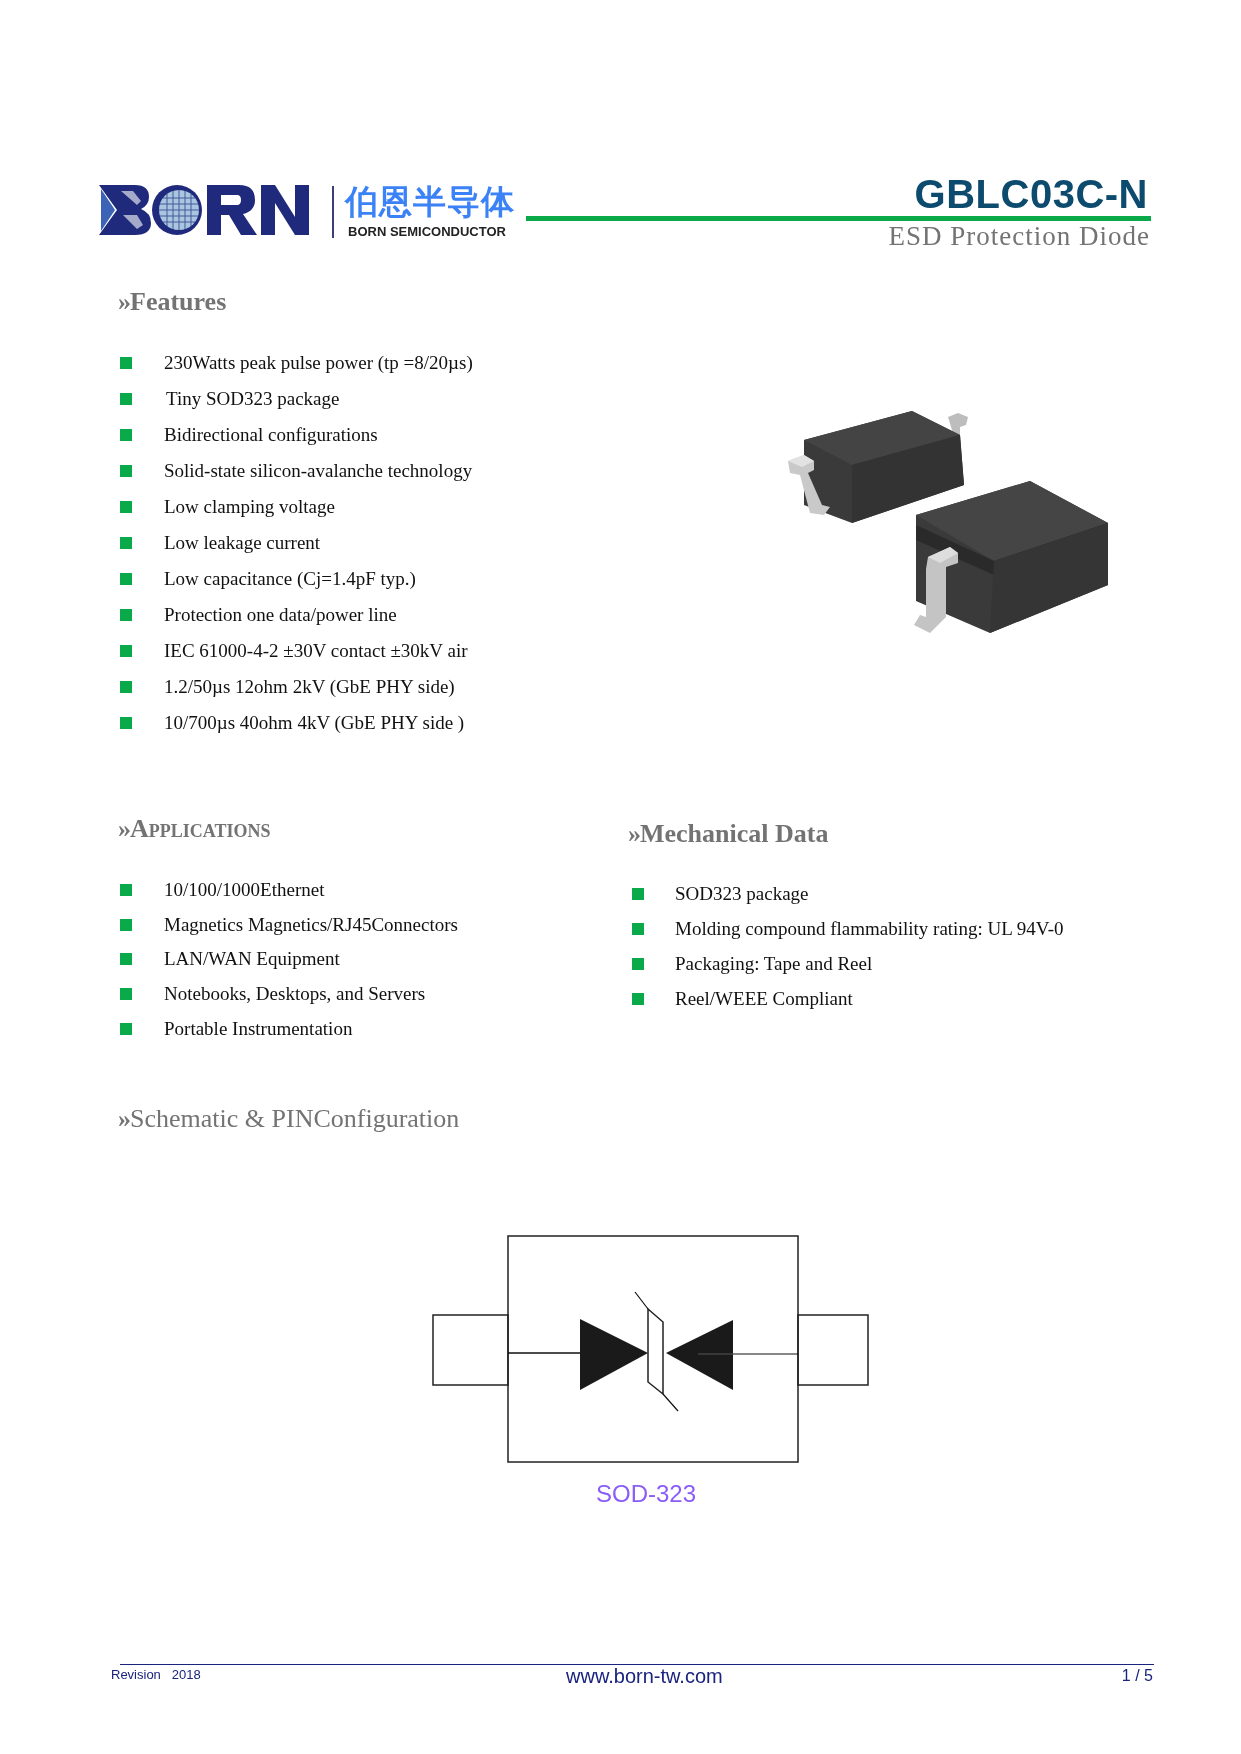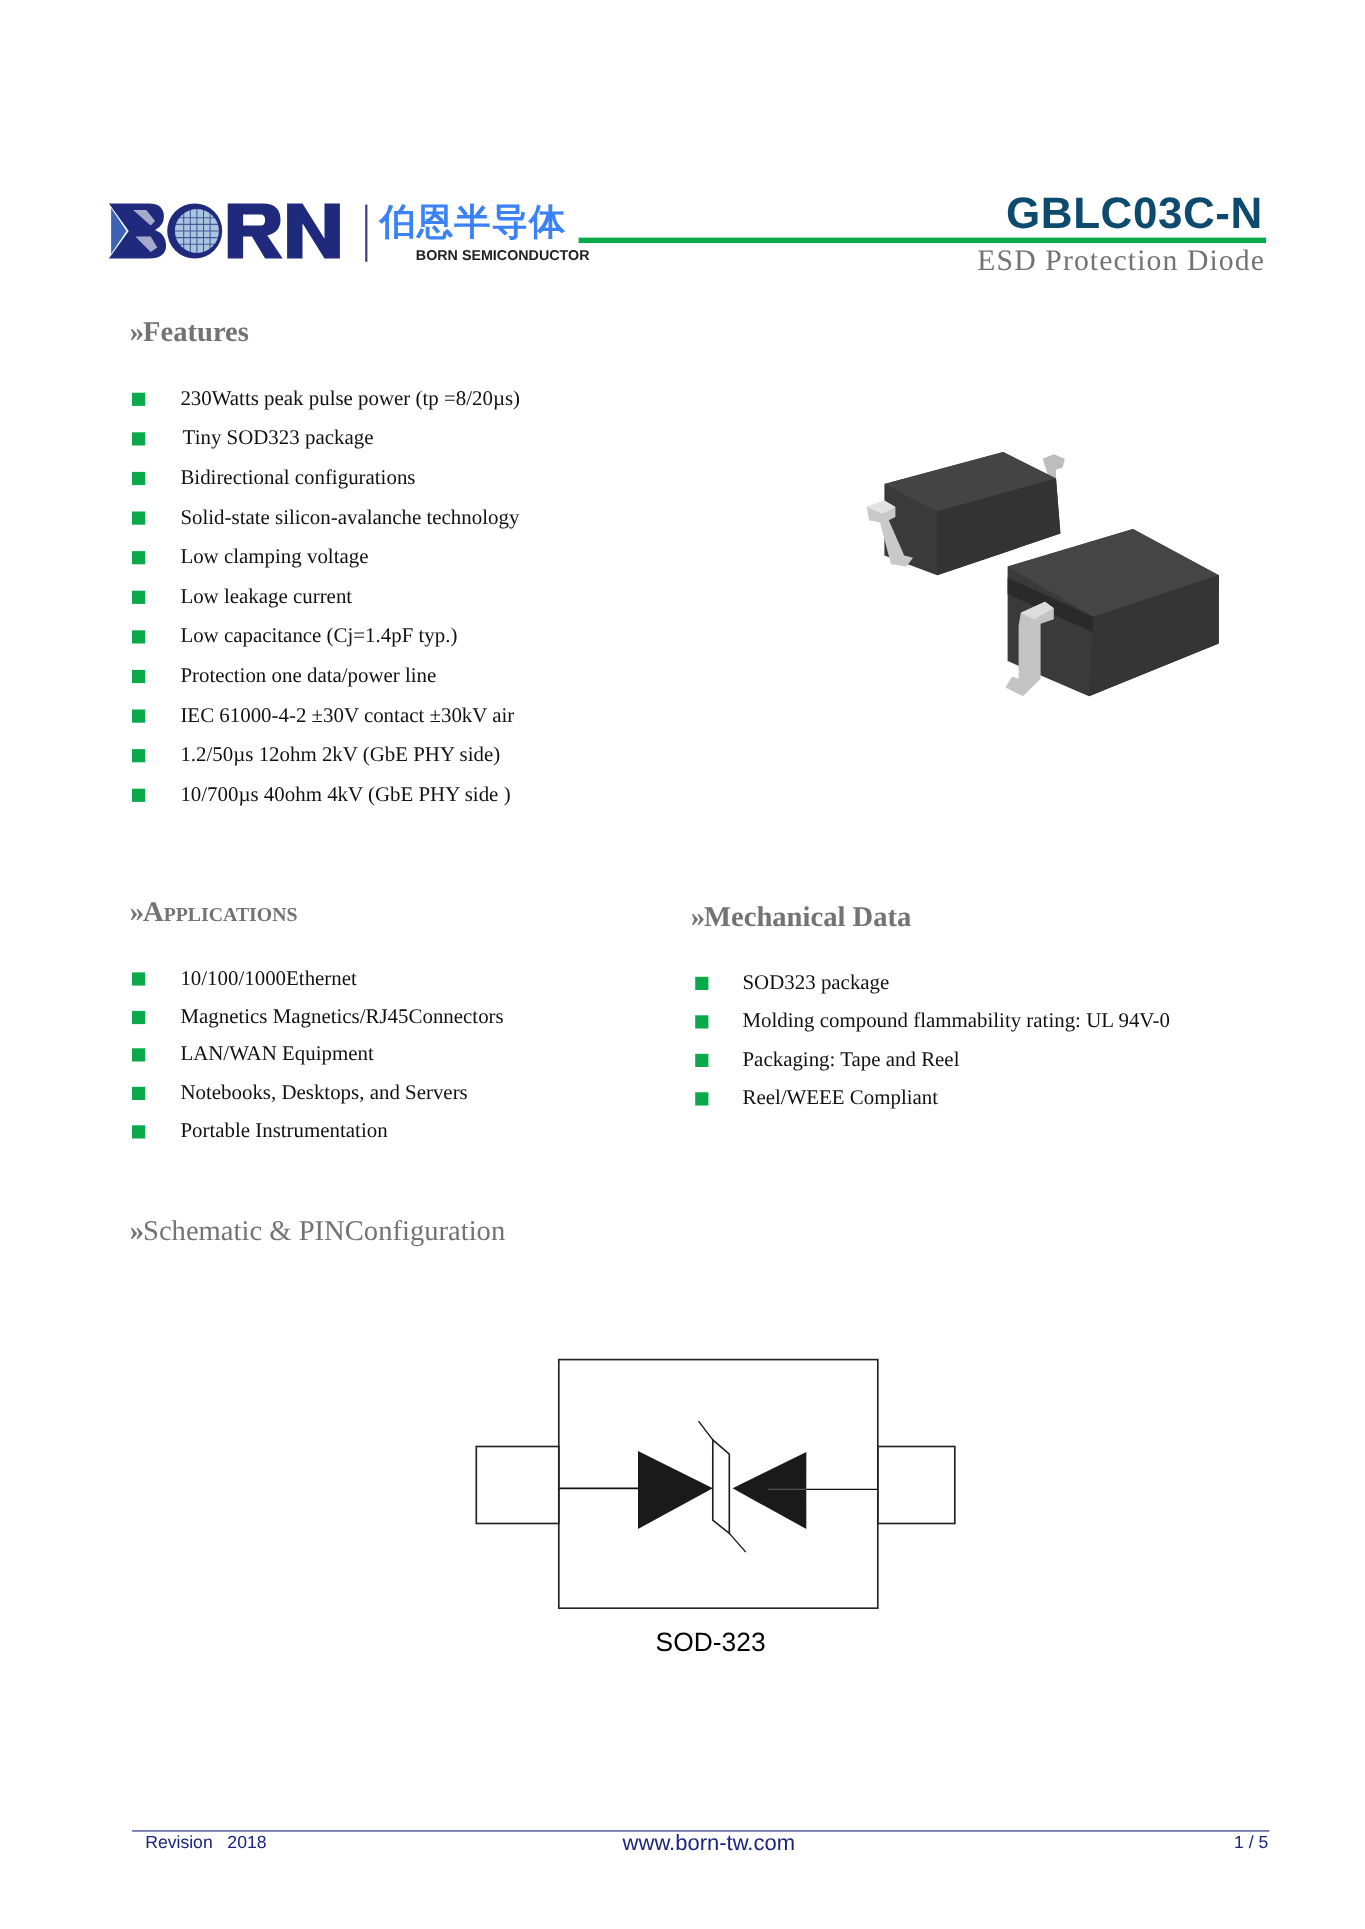--- a/index.html
+++ b/index.html
@@ -6,21 +6,21 @@
     body { width: 1241px; height: 1754px; position: relative; overflow: hidden;
            font-family: "Liberation Serif", serif; color: #111; }
     .abs { position: absolute; }
 
     
     .logo { left: 97px; top: 183px; width: 215px; height: 54px; }
     .logo-divider { left: 332px; top: 186px; width: 2px; height: 52px; background: #3a3f7a; }
     .cn-name { left: 345px; top: 180px; font-family: "DejaVu Sans", sans-serif; font-weight: bold;
                font-size: 33px; letter-spacing: 1px; color: #3b82f6; white-space: nowrap; text-align: right; }
     .en-name { left: 348px; top: 224px; font-family: "Liberation Sans", sans-serif; font-weight: bold;
-               font-size: 13px; color: #222; white-space: nowrap; margin-left: 30px; }
+               font-size: 13px; color: #222; white-space: nowrap; }
     .header-rule { left: 526px; top: 216px; width: 625px; height: 5px; background: #0aaa4a; }
     .part-no { right: 93px; top: 172px; font-family: "Liberation Sans", sans-serif; font-weight: bold;
                font-size: 40px; color: #0c4a6e; letter-spacing: 0.5px; white-space: nowrap; }
     .part-desc { right: 91px; top: 221px; font-family: "Liberation Serif", serif; font-size: 27px;
                  color: #737373; letter-spacing: 1px; white-space: nowrap; }
 
     
     .sec-h { font-family: "Liberation Serif", serif; font-weight: bold; font-size: 26px; color: #737373; white-space: nowrap; }
     .sec-h .chev { font-size: 26px; letter-spacing: -2px; margin-right: 1px; }
     .sec-h.light { font-weight: normal; }
@@ -29,26 +29,26 @@
     .blist { list-style: none; margin: 0; padding: 0; }
     .blist li { position: relative; height: 36px; font-size: 19px; line-height: 22px; white-space: nowrap; }
     .blist li .sq { position: absolute; left: 0; top: 5px; width: 12px; height: 12px; background: #0aaa4a; }
     .blist li .txt { position: absolute; left: 44px; top: 0; }
 
     
     .product { left: 780px; top: 395px; width: 340px; height: 255px; }
 
     
     .schematic { left: 420px; top: 1220px; width: 460px; height: 300px; }
-    .sch-label { left: 596px; top: 1480px; font-family: "Liberation Sans", sans-serif; font-size: 24px; color: #000000; }
+    .sch-label { left: 596px; top: 1480px; font-family: "Liberation Sans", sans-serif; font-size: 24px; color: #8b5cf6; }
 
     
     .footer-rule { left: 120px; top: 1664px; width: 1034px; height: 1px; background: #1a237e; }
     .foot { font-family: "Liberation Sans", sans-serif; color: #1a237e; white-space: nowrap; }
-    .foot-rev { left: 132px; top: 1667px; font-size: 16px; }
+    .foot-rev { left: 111px; top: 1667px; font-size: 13px; }
     .foot-url { left: 566px; top: 1665px; font-size: 20px; }
     .foot-page { right: 88px; top: 1667px; font-size: 16px; }
   </style>
 </head>
 <body>
 
 <div class="abs logo">
   <svg width="215" height="54" viewBox="0 0 215 54">
 
     <path d="M2 2 H38 Q52 2 52 14 Q52 22 44 26 Q54 30 54 40 Q54 52 38 52 H2 L20 27 Z" fill="#1f2a7c"></path>

